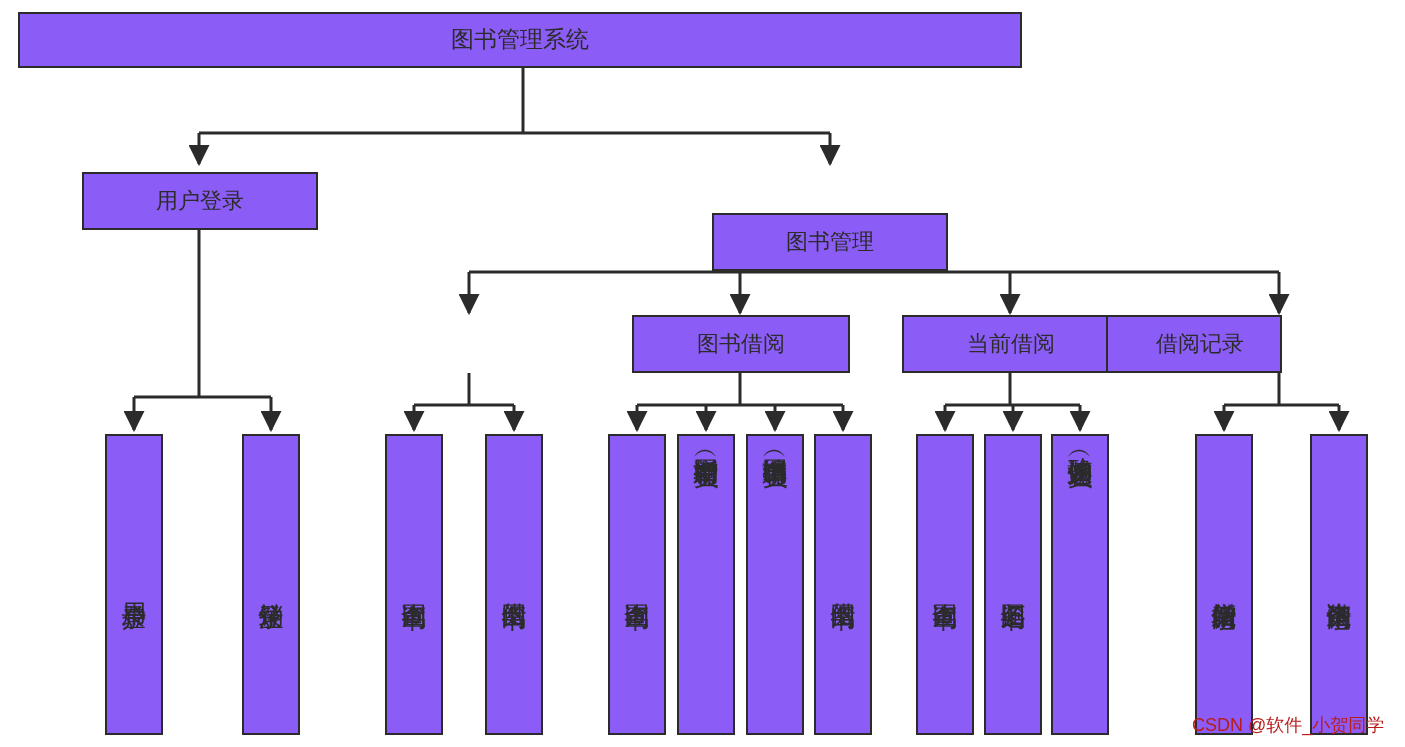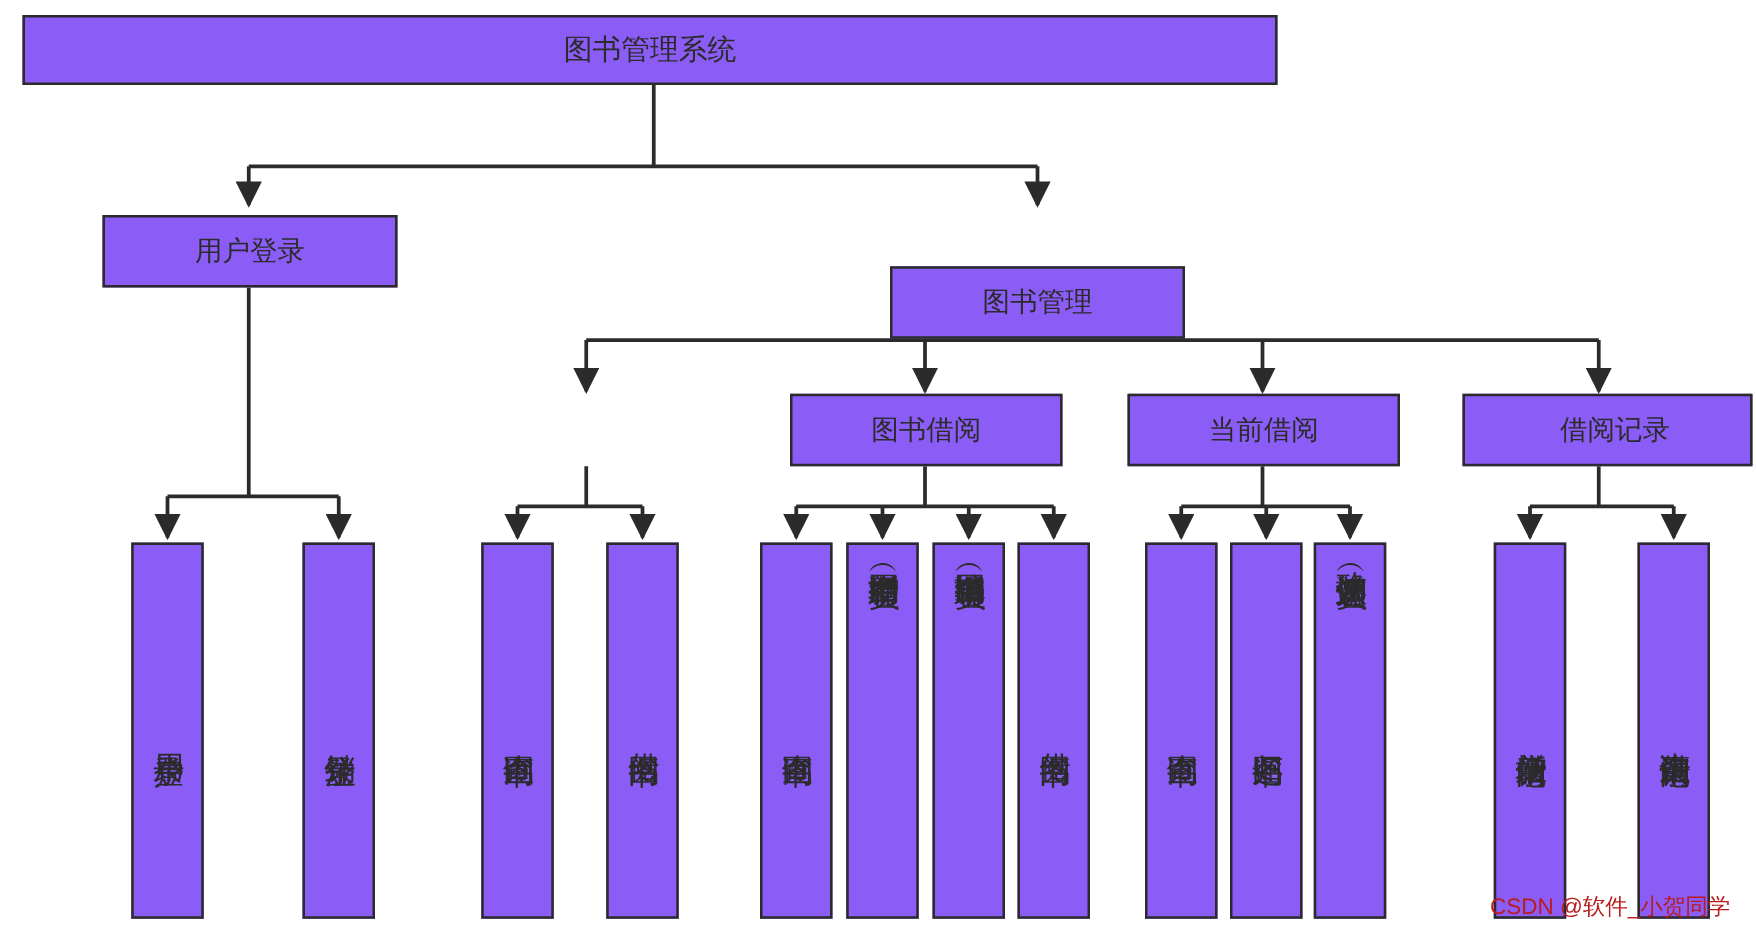--- a/index.html
+++ b/index.html
@@ -136,21 +136,21 @@
   <div class="node h-node" style="left:712px;top:172px;width:236px;height:58px;margin-top:41px;">
     <span class="lbl">图书管理</span>
   </div>
 
   <div class="node h-node" style="left:902px;top:315px;width:218px;height:58px;">
     <span class="lbl">当前借阅</span>
   </div>
   <div class="node h-node" style="left:632px;top:315px;width:218px;height:58px;">
     <span class="lbl">图书借阅</span>
   </div>
-  <div class="node h-node" style="left:1170px;top:315px;width:232px;height:58px;padding-left:12px;">
+  <div class="node h-node" style="left:1106px;top:315px;width:176px;height:58px;padding-left:12px;">
     <span class="lbl">借阅记录</span>
   </div>
 
   <div class="node v-node mid" style="left:105px;top:434px;width:58px;height:301px;">
     <span class="lbl">用户登录</span>
   </div>
   <div class="node v-node mid" style="left:242px;top:434px;width:58px;height:301px;">
     <span class="lbl">注销登录</span>
   </div>
 

